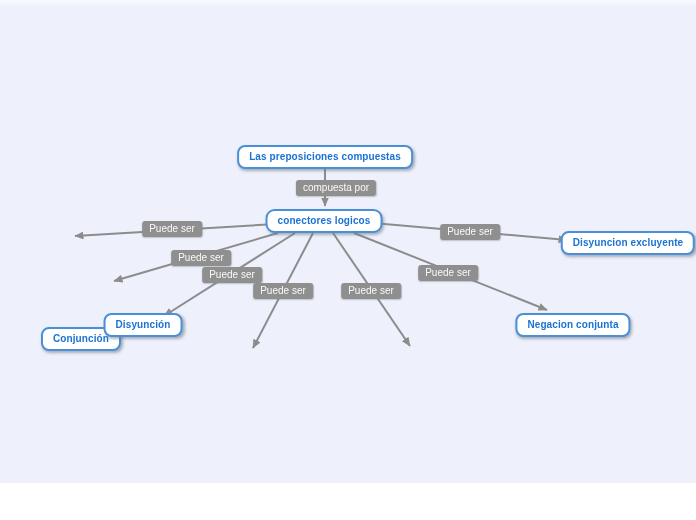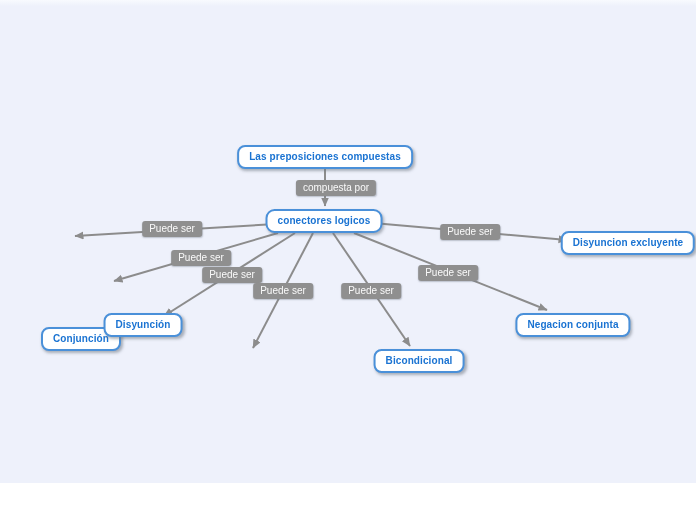--- a/index.html
+++ b/index.html
@@ -52,21 +52,20 @@
   <div class="node" style="left:325px; top:157px;">Las preposiciones compuestas</div>
 
   <div class="node" style="left:324px; top:221px;border-radius:9px;">conectores logicos</div>
 
 
   <div class="node" style="left:81px; top:295px;margin-top:44px;">Conjunción</div>
 
   <div class="node" style="left:143px; top:325px;">Disyunción</div>
 
 
-  <div class="node" style="left:419px; top:361px;">Bicondicional</div>
 
   <div class="node" style="left:628px; top:243px;">Disyuncion excluyente</div>
 
   <div class="node" style="left:573px; top:325px;">Negacion conjunta</div>
 
   <div class="edge-label" style="left:324px; top:188px;margin-left:12px;">compuesta por</div>
 
   <div class="edge-label" style="left:172px; top:229px;">Puede ser</div>
 
   <div class="edge-label" style="left:201px; top:258px;">Puede ser</div>

